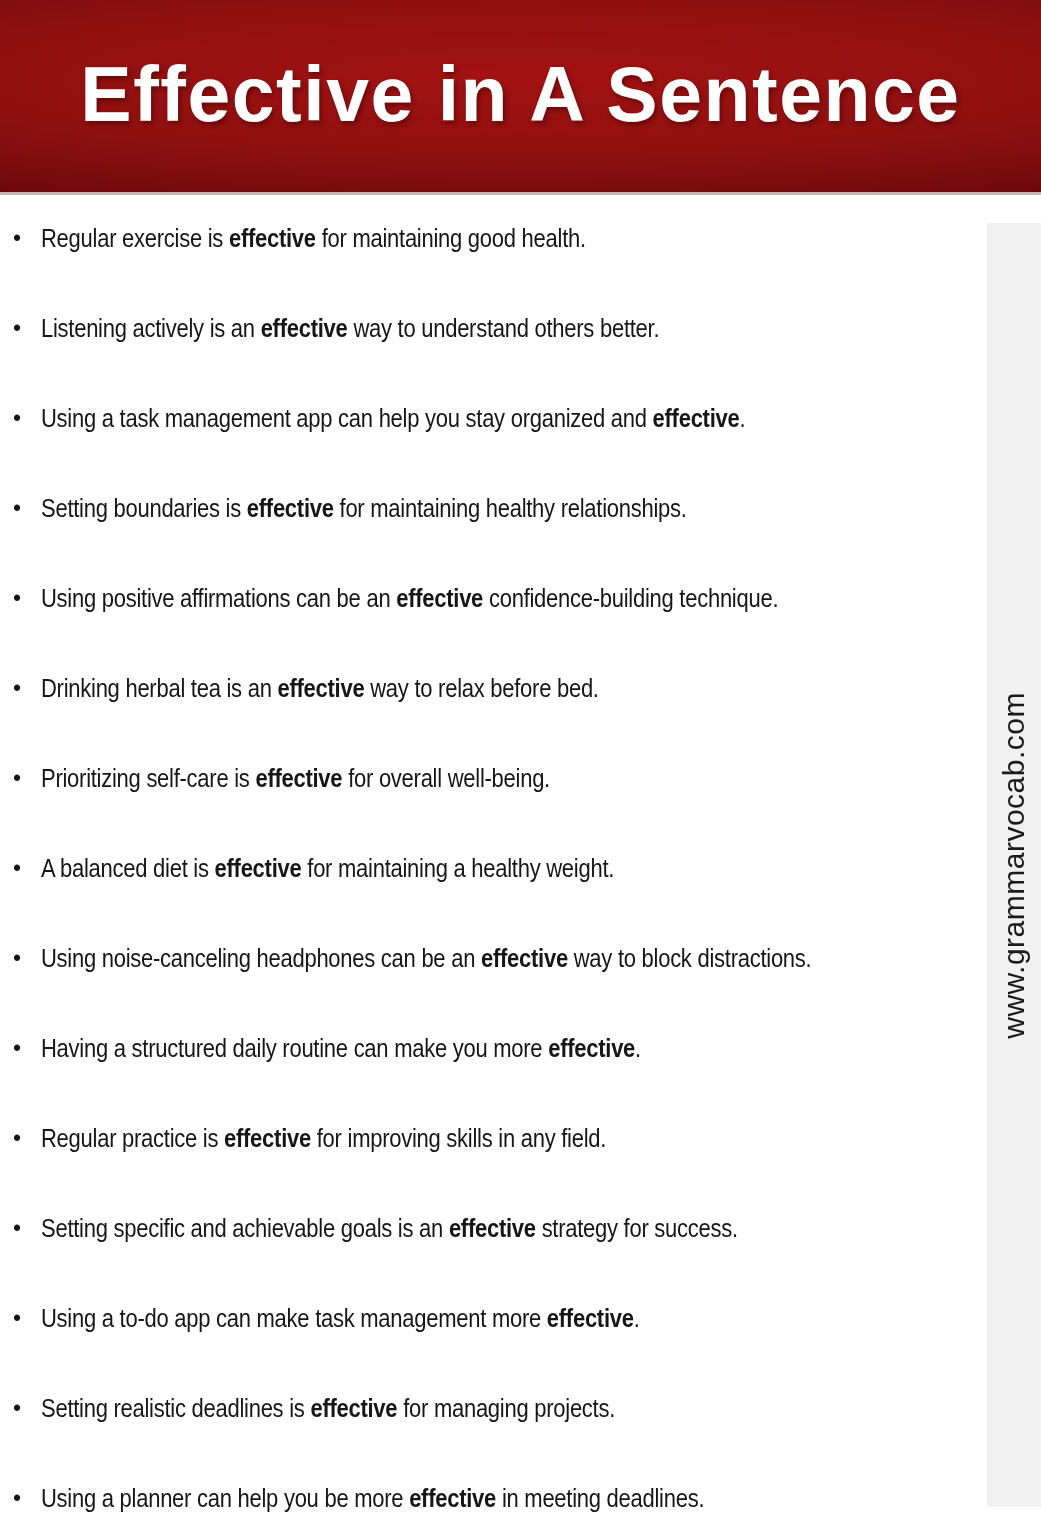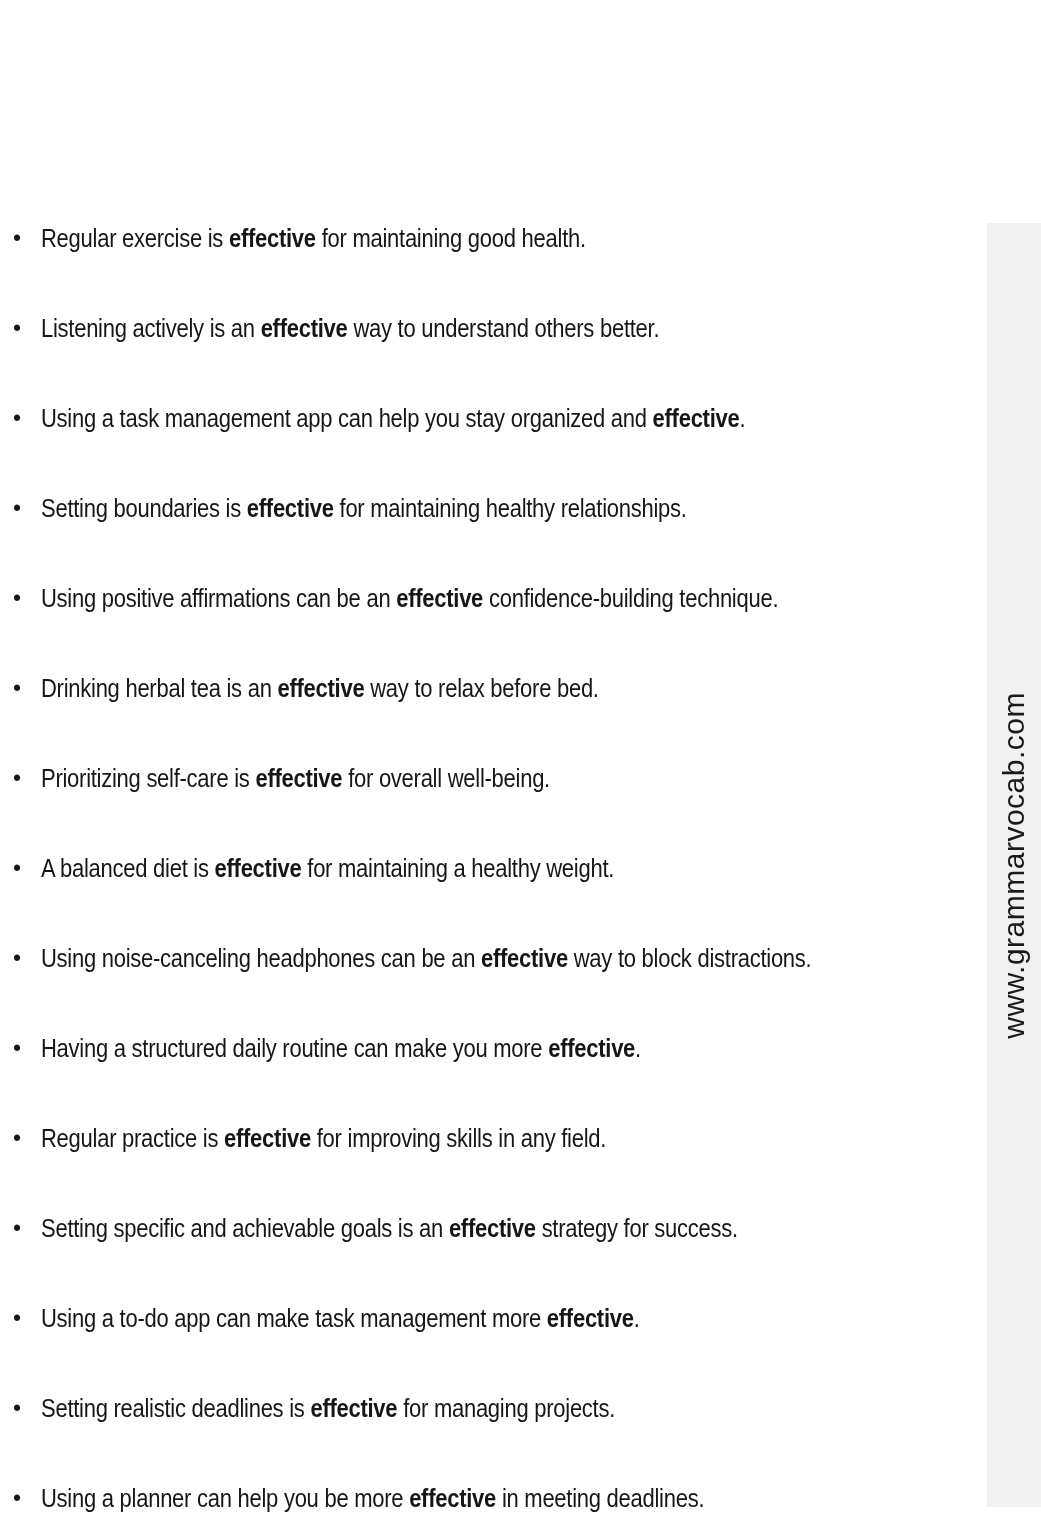--- a/index.html
+++ b/index.html
@@ -94,20 +94,23 @@
     letter-spacing: 0.5px;
     color: var(--watermark-text, #1a1a1a);
     white-space: nowrap;
   }
 </style>
 </head>
 <body>
 
 <div id="canvas">
 
+  <div id="header">
+    <div id="page-title">Effective in A Sentence</div>
+  </div>
 
   <ul id="sentence-list">
     <li class="row"><span class="dot">•</span><span class="line"><span>Regular exercise is </span><b>effective</b><span> for maintaining good health.</span></span></li>
     <li class="row"><span class="dot">•</span><span class="line"><span>Listening actively is an </span><b>effective</b><span> way to understand others better.</span></span></li>
     <li class="row"><span class="dot">•</span><span class="line"><span>Using a task management app can help you stay organized and </span><b>effective</b><span>.</span></span></li>
     <li class="row"><span class="dot">•</span><span class="line"><span>Setting boundaries is </span><b>effective</b><span> for maintaining healthy relationships.</span></span></li>
     <li class="row"><span class="dot">•</span><span class="line"><span>Using positive affirmations can be an </span><b>effective</b><span> confidence-building technique.</span></span></li>
     <li class="row"><span class="dot">•</span><span class="line"><span>Drinking herbal tea is an </span><b>effective</b><span> way to relax before bed.</span></span></li>
     <li class="row"><span class="dot">•</span><span class="line"><span>Prioritizing self-care is </span><b>effective</b><span> for overall well-being.</span></span></li>
     <li class="row"><span class="dot">•</span><span class="line"><span>A balanced diet is </span><b>effective</b><span> for maintaining a healthy weight.</span></span></li>

